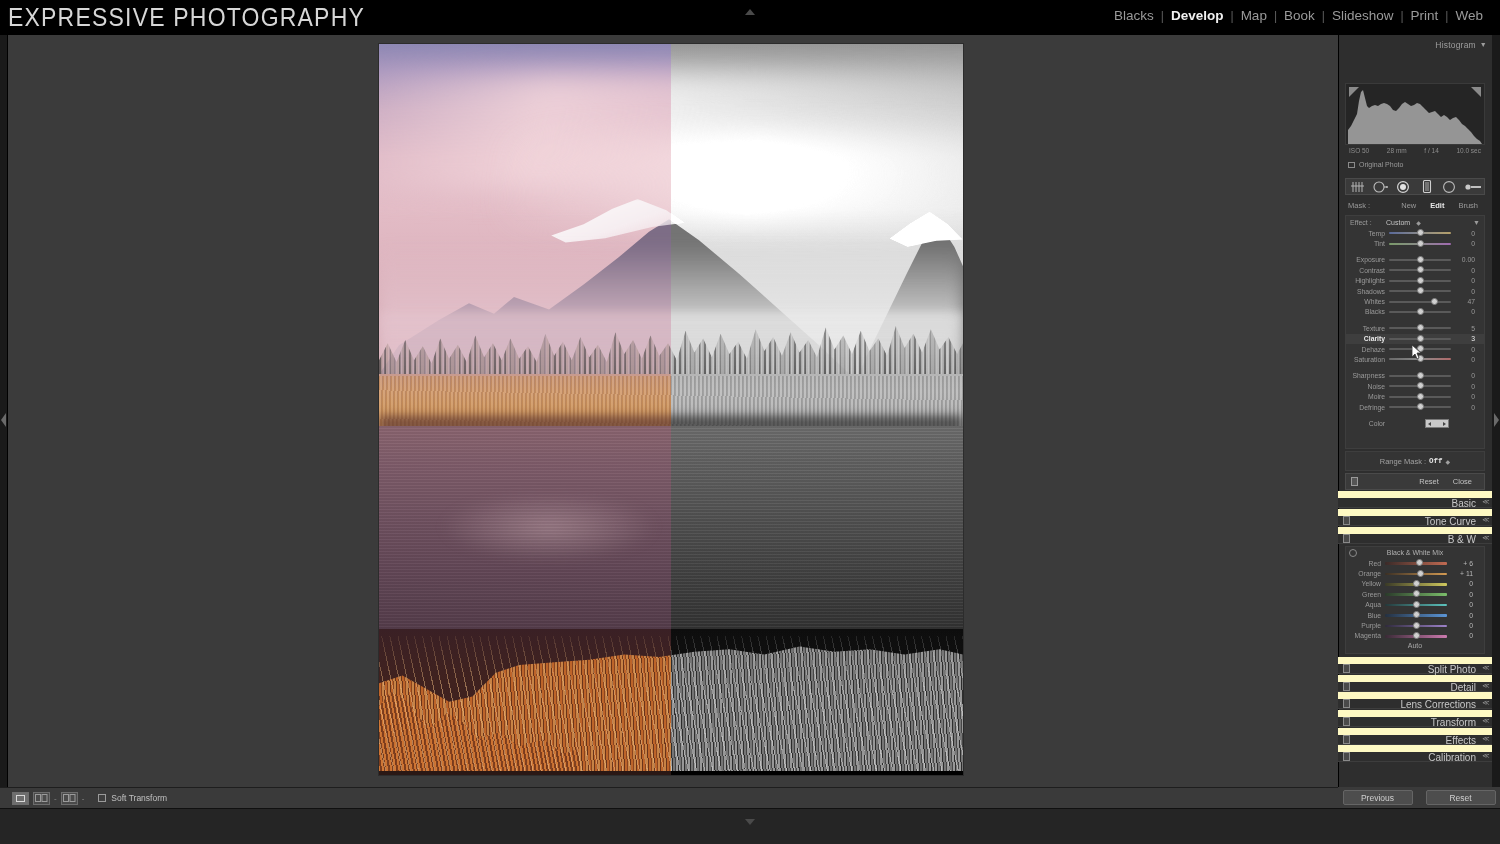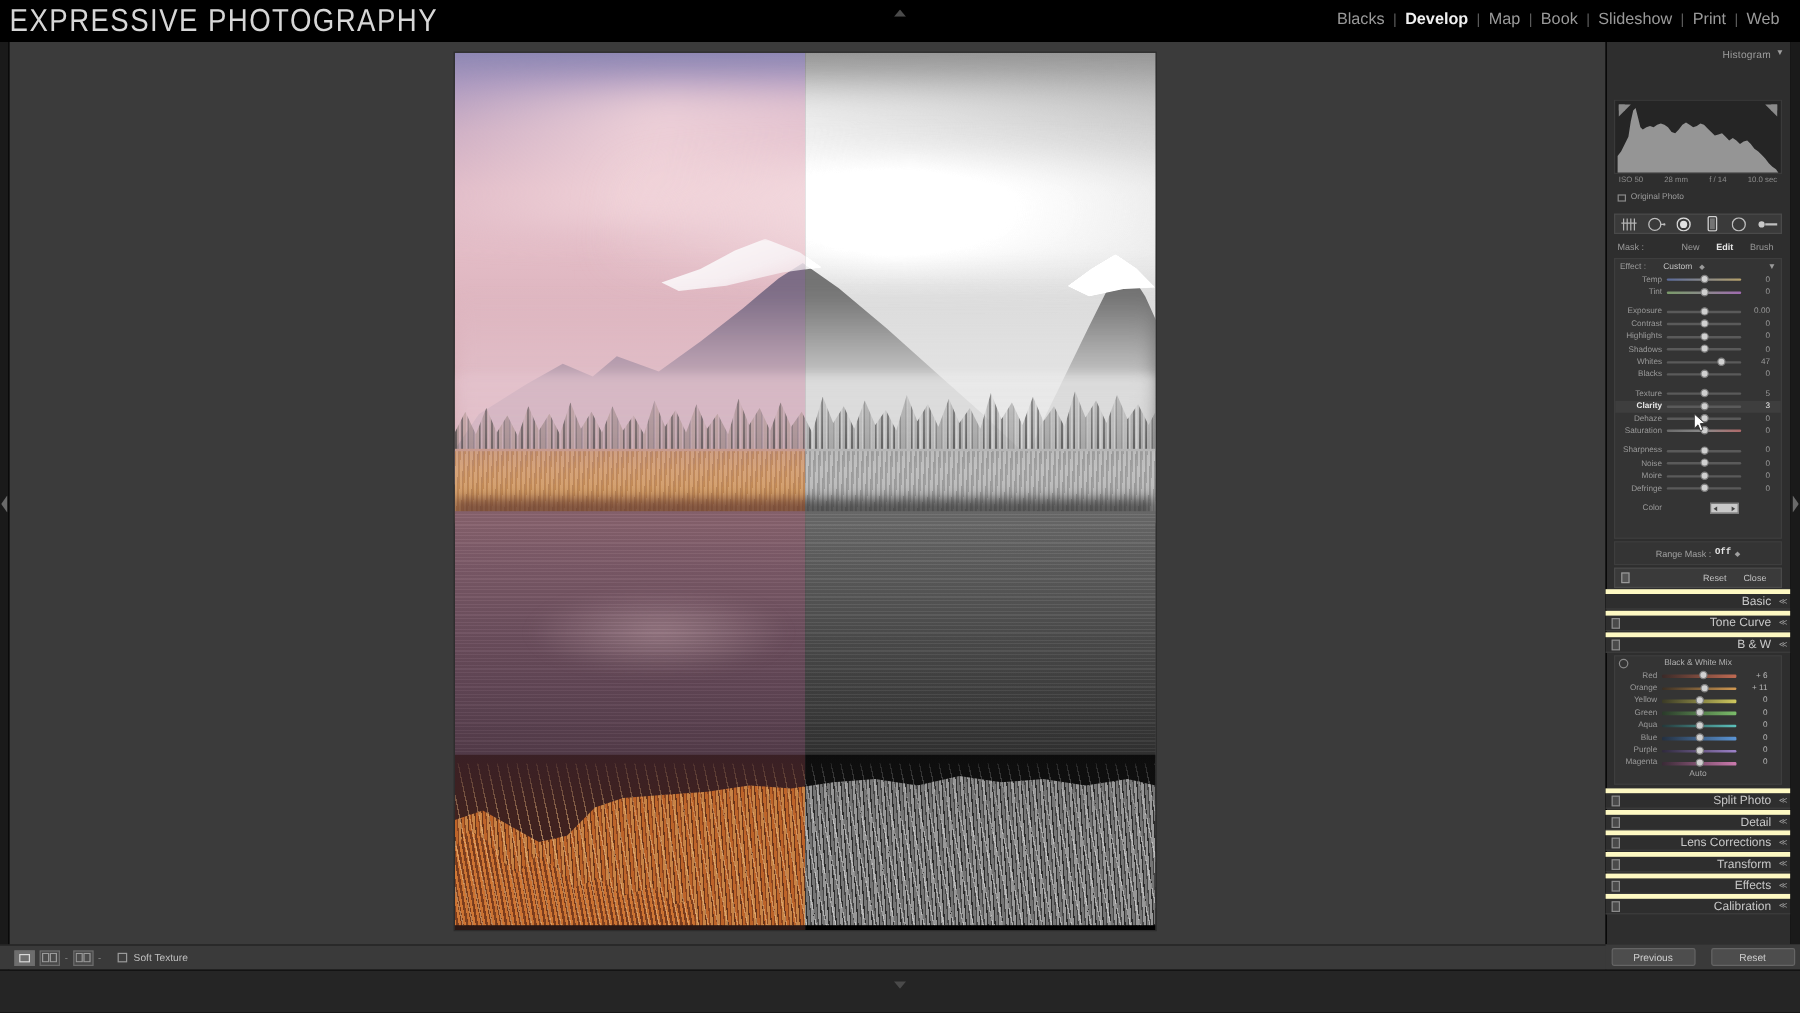--- a/index.html
+++ b/index.html
@@ -313,22 +313,22 @@
     background:#3a3a3a; border:1px solid #4a4a4a;
     display:flex; align-items:center; padding:0 5px;
   }
   #rcBar .sw{ width:7px;height:9px;border:1px solid #9a9a9a; background:#555; }
   #rcBar .sp{ flex:1; }
   #rcBar .bt{ font-size:7.5px; color:#c2c2c2; padding:0 7px; }
 
   
   .sect{
     position:absolute; left:1338px; width:154px; height:17px;
-    border-top:4px solid #fef9c3; border-bottom:1px solid #3d3d3d;
-    background:#2e2e2e; display:flex; align-items:center;
+    border-top:7px solid #fef9c3; border-bottom:1px solid #3d3d3d;
+    background:#2e2e2e; display:flex; align-items:flex-start;
   }
   .sect .sw{ width:7px;height:9px;border:1px solid #8a8a8a;background:#4a4a4a; margin-left:5px; }
   .sect .tt{
     flex:1; text-align:right; font-size:10px; color:#c8c8c8; padding-right:4px;
   }
   .sect .ar{ width:12px; font-size:7px; color:#9a9a9a; text-align:center; }
 
   
   #bwBox{
     position:absolute; left:1345px; top:511px; width:140px; height:108px;
@@ -875,21 +875,21 @@
     <span class="dash">-</span>
     <span class="vbtn">
       <svg width="13" height="8">
           <rect x="0.5" y="0.5" width="5" height="7" stroke="#9a9a9a" fill="none"></rect>
           <rect x="7" y="0.5" width="5" height="7" stroke="#9a9a9a" fill="none"></rect>
         </svg>
     </span>
     <span class="dash">-</span>
     <span id="spCheck">
       <span id="spBox"></span>
-      <span>Soft Texture</span>
+      <span>Soft Transform</span>
     </span>
   </div>
   <div id="tbRight">
     <span id="loupeIcon">⋮</span>
     <span id="doneBtn">Done</span>
   </div>
 </div>
 
 <div id="botRight">
   <span class="bigbtn">Previous</span>

